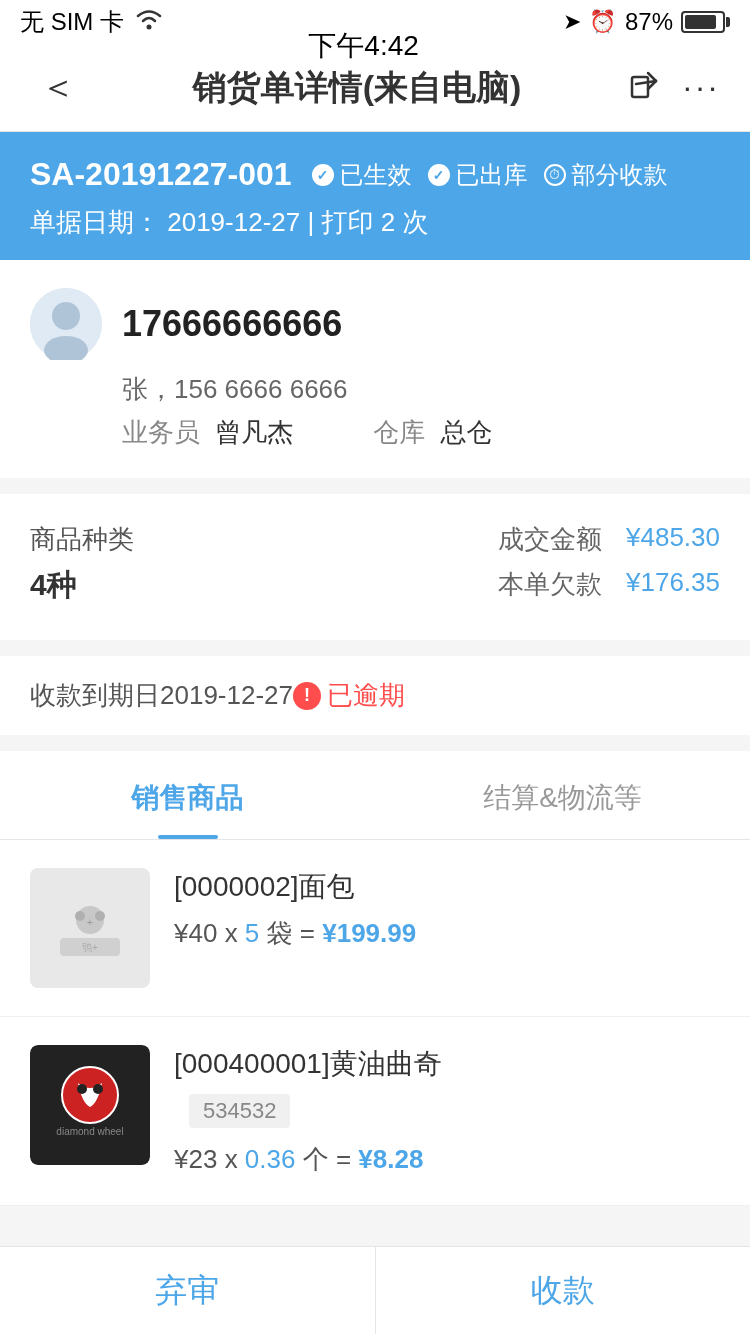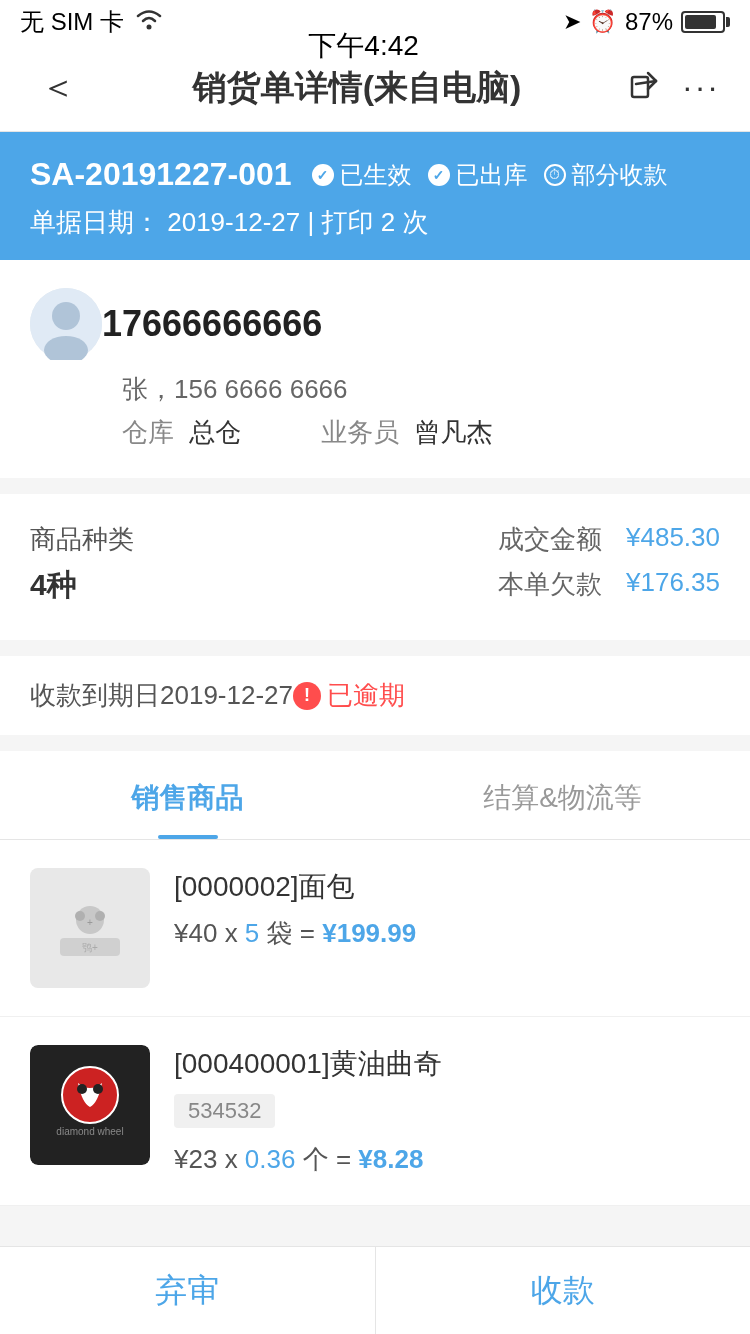--- a/index.html
+++ b/index.html
@@ -115,20 +115,21 @@
 
     
     .customer-section {
       background: #fff;
       padding: 28px 30px;
       margin-bottom: 16px;
     }
     .customer-row {
       display: flex;
       align-items: center;
+      gap: 20px;
       margin-bottom: 12px;
     }
     .avatar {
       width: 72px; height: 72px;
       border-radius: 50%;
       background: #e0e8f0;
       display: flex; align-items: center; justify-content: center;
       flex-shrink: 0;
     }
     .customer-name {
@@ -267,20 +268,21 @@
       font-weight: 500;
     }
     .product-sku {
       display: inline-block;
       background: #f0f0f0;
       color: #888;
       font-size: 22px;
       padding: 4px 14px;
       border-radius: 4px;
       margin-bottom: 14px;
+      margin-left: 15px;
     }
     .product-price {
       font-size: 26px;
       color: #555;
     }
     .product-price .qty { color: #4DA6E8; }
     .product-price .total { color: #4DA6E8; font-weight: 600; }
 
     
     .bottom-bar {
@@ -387,26 +389,26 @@
         <circle cx="36" cy="36" r="36" fill="#e0eaf5"></circle>
         <circle cx="36" cy="28" r="14" fill="#b0c4d8"></circle>
         <ellipse cx="36" cy="62" rx="22" ry="14" fill="#b0c4d8"></ellipse>
       </svg>
     </div>
     <span class="customer-name">17666666666</span>
   </div>
   <div class="customer-sub">张，156 6666 6666</div>
   <div class="customer-meta">
     <div>
+      <span class="meta-label">业务员</span>
+      <span class="meta-value">曾凡杰</span>
+    </div>
+    <div>
       <span class="meta-label">仓库</span>
       <span class="meta-value">总仓</span>
-    </div>
-    <div>
-      <span class="meta-label">业务员</span>
-      <span class="meta-value">曾凡杰</span>
     </div>
   </div>
 </div>
 
 <div class="stats-section">
   <div class="stats-left">
     <div style="margin-bottom:8px;">商品种类</div>
     <div class="stats-count">4种</div>
   </div>
   <div class="stats-right">

